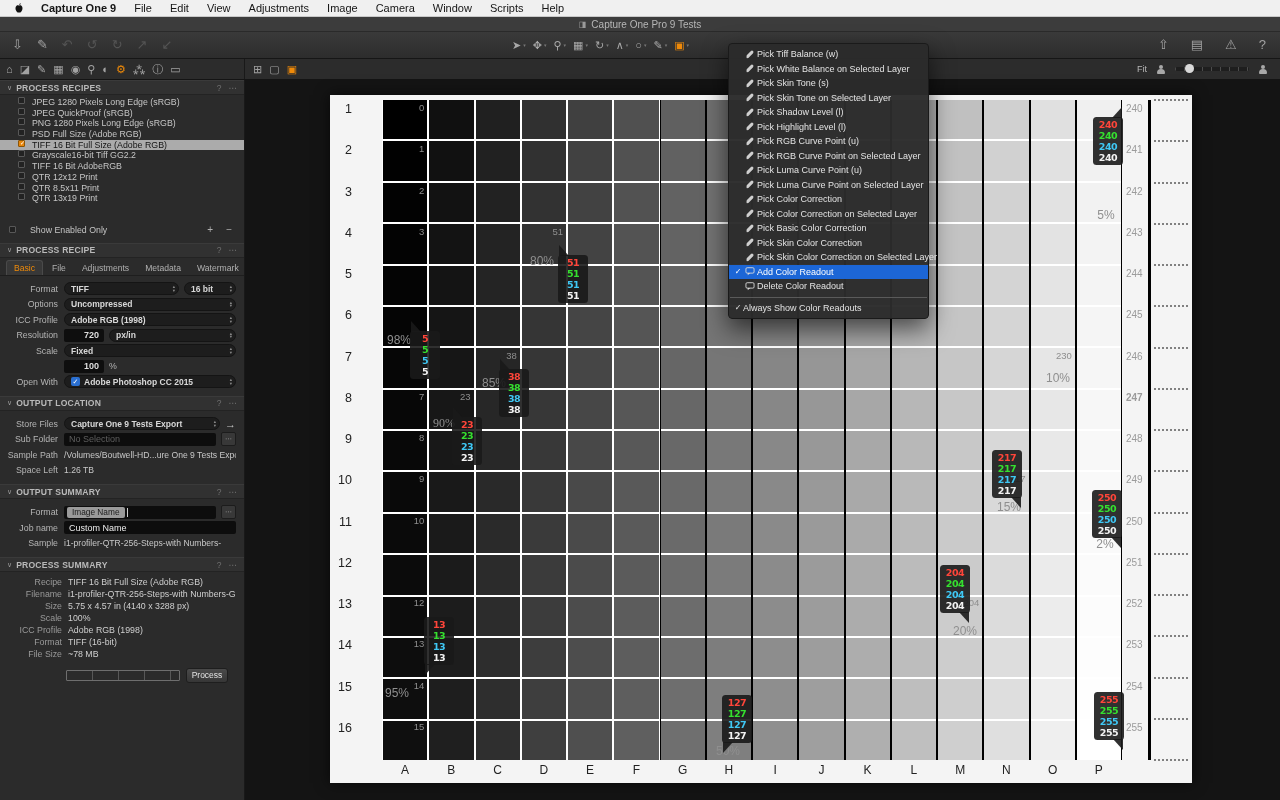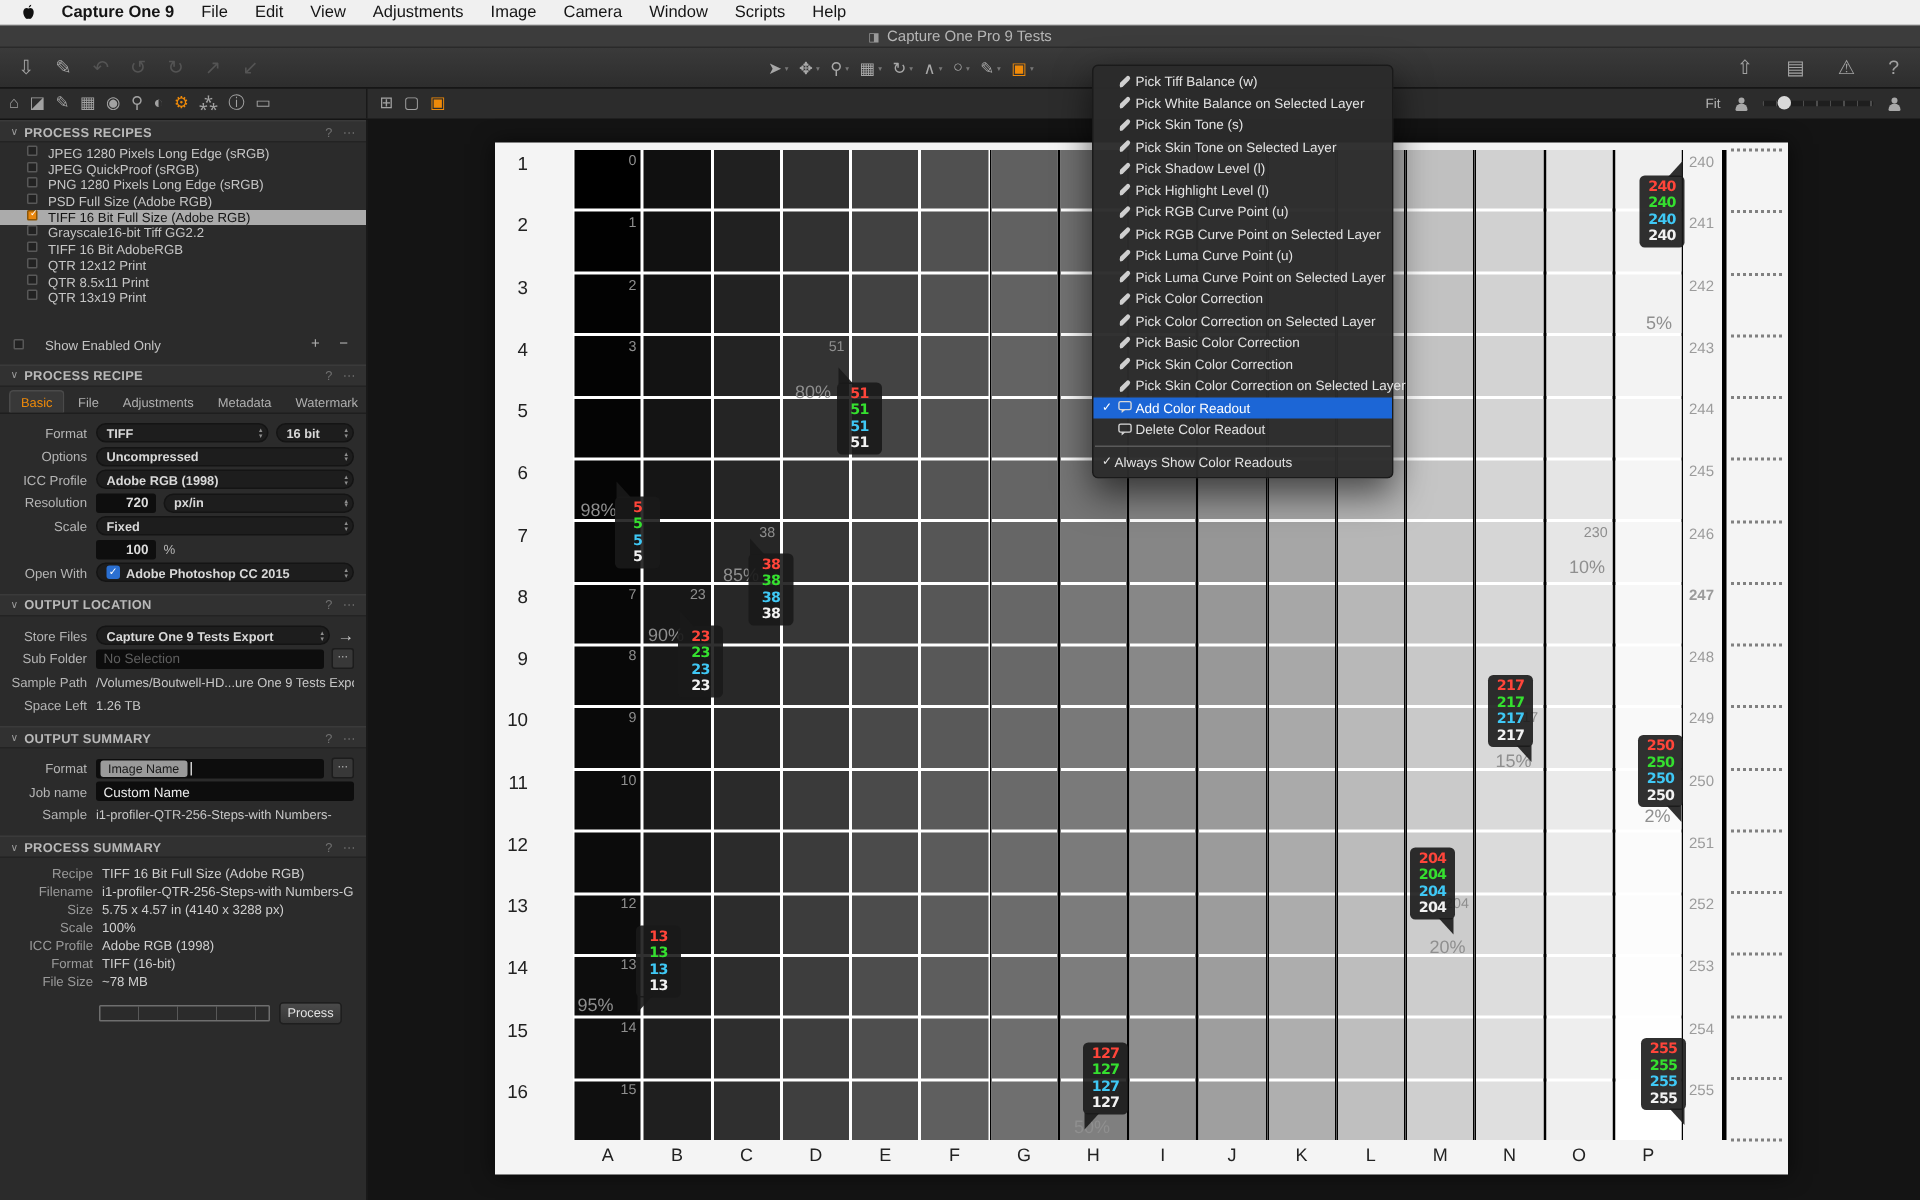--- a/index.html
+++ b/index.html
@@ -867,22 +867,22 @@
           <div class="cell-label" style="left: 114.5px; top: 295.75px;">23</div>
           <div class="cell-label" style="left: 160.75px; top: 254.5px;">38</div>
           <div class="cell-label" style="left: 207px; top: 130.75px;">51</div>
           <div class="cell-label" style="left: 392px; top: 625.75px;">127</div>
           <div class="cell-label" style="left: 623.25px; top: 502px;">204</div>
           <div class="cell-label" style="left: 669.5px; top: 378.25px;">217</div>
           <div class="cell-label" style="left: 715.75px; top: 254.5px;">230</div>
           <div class="pct-label" style="left: 212px; top: 166px;">80%</div>
           <div class="pct-label" style="left: 69px; top: 245px;">98%</div>
           <div class="pct-label" style="left: 164px; top: 288px;">85%</div>
-          <div class="pct-label" style="left: 114px; top: 328px;">90%</div>
-          <div class="pct-label" style="left: 67px; top: 575px; text-align: right;">95%</div>
+          <div class="pct-label" style="left: 114px; top: 328px; font-family: Liberation Serif, serif;">90%</div>
+          <div class="pct-label" style="left: 67px; top: 598px; text-align: right;">95%</div>
           <div class="pct-label" style="left: 398px; top: 656px;">50%</div>
           <div class="pct-label" style="left: 635px; top: 536px;">20%</div>
           <div class="pct-label" style="left: 679px; top: 412px;">15%</div>
           <div class="pct-label" style="left: 728px; top: 283px;">10%</div>
           <div class="pct-label" style="left: 776px; top: 120px;">5%</div>
           <div class="pct-label" style="left: 775px; top: 449px;">2%</div>
           <div class="readout t-tl" style="left: 228px; top: 160px;">
             <span class="rv" style="color: rgb(255, 69, 58);">51</span>
             <span class="rv" style="color: rgb(53, 224, 47);">51</span>
             <span class="rv" style="color: rgb(63, 200, 245);">51</span>

